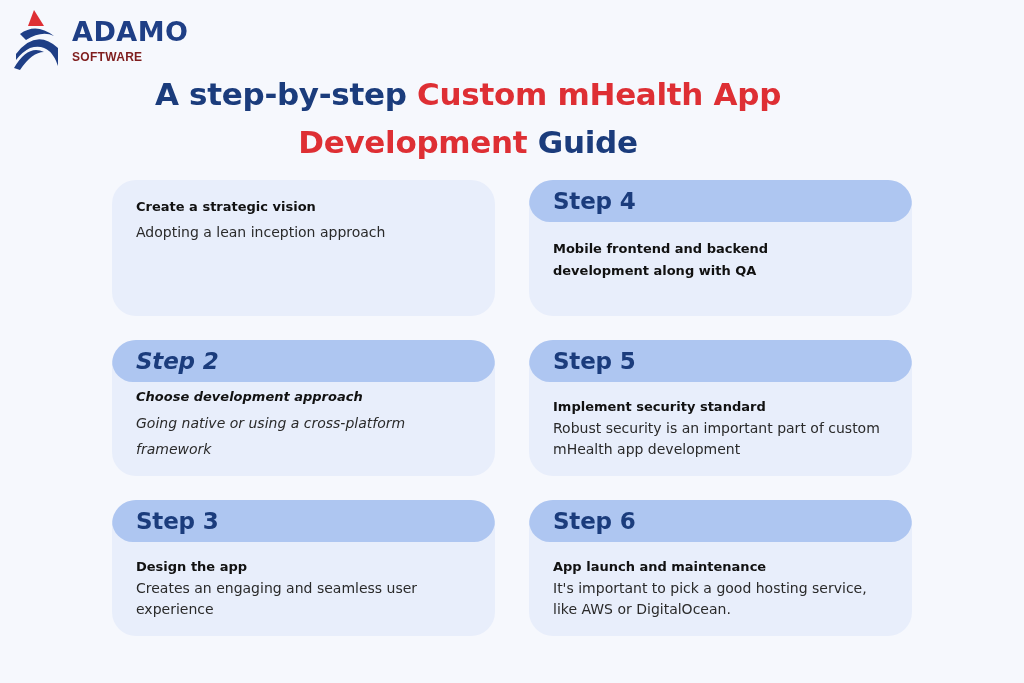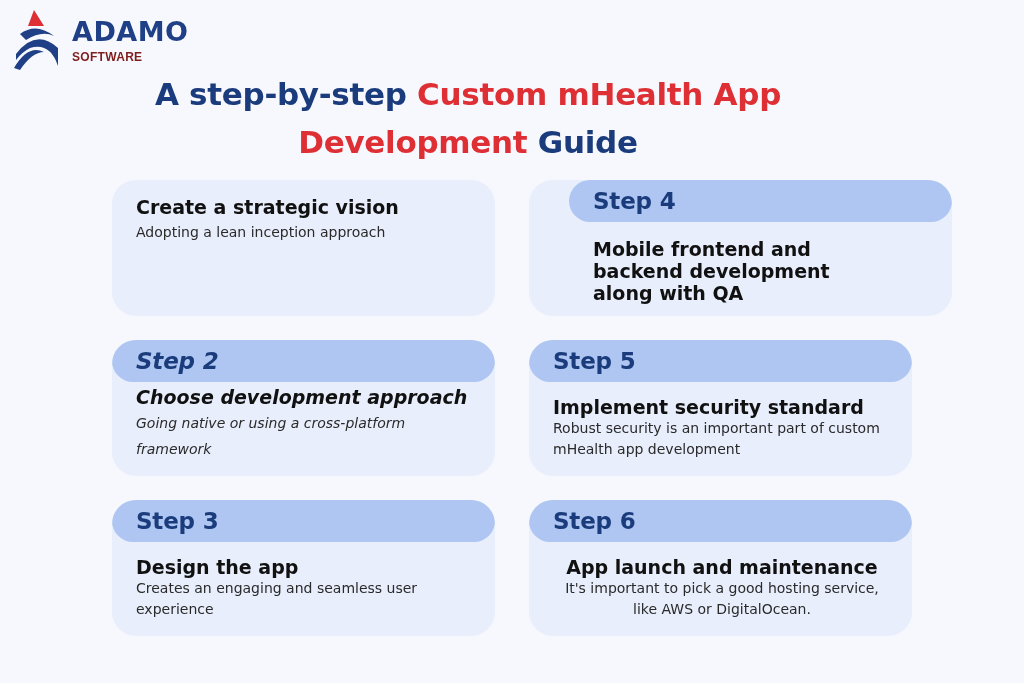--- a/index.html
+++ b/index.html
@@ -36,21 +36,21 @@
   }
   .card-head {
     height:42px; background:#aec6f1; border-radius:24px;
     display:flex; align-items:center; padding-left:24px;
   }
   .step-label {
     font-weight:bold; font-size:23px; color:#1b3c7c; letter-spacing:-0.2px;
   }
   .card-body { padding:18px 24px 0 24px; }
   .card-heading {
-    font-weight:bold; font-size:19px; color:#111; line-height:22px;
+    font-weight:bold; font-size:13px; color:#111; line-height:22px;
   }
   .card-desc {
     font-size:14px; color:#2a2a2a; line-height:22px;
   }
   .card.tight .card-desc { line-height:21px; }
   .card.loose .card-desc { line-height:26px; margin-top:2px; }
 </style>
 </head>
 <body>
 
@@ -92,21 +92,21 @@
 <div class="card tight" style="left:112px; top:500px;">
   <div class="card-head">
     <span class="step-label">Step 3</span>
   </div>
   <div class="card-body" style="padding-top:14px;">
     <div class="card-heading">Design the app</div>
     <div class="card-desc">Creates an engaging and seamless user experience</div>
   </div>
 </div>
 
-<div class="card" style="left:529px; top:180px;padding-left:40px;">
+<div class="card" style="left:529px; top:180px;">
   <div class="card-head">
     <span class="step-label">Step 4</span>
   </div>
   <div class="card-body" style="padding-top:16px; padding-right:120px;">
     <div class="card-heading">Mobile frontend and backend development along with QA</div>
     <div class="card-desc"></div>
   </div>
 </div>
 
 <div class="card tight" style="left:529px; top:340px;">
@@ -116,17 +116,17 @@
   <div class="card-body" style="padding-top:14px; padding-right:24px;">
     <div class="card-heading">Implement security standard</div>
     <div class="card-desc">Robust security is an important part of custom mHealth app development</div>
   </div>
 </div>
 
 <div class="card tight" style="left:529px; top:500px;">
   <div class="card-head">
     <span class="step-label">Step 6</span>
   </div>
-  <div class="card-body" style="padding-top:14px; padding-right:21px;text-align:center;">
+  <div class="card-body" style="padding-top:14px; padding-right:21px;">
     <div class="card-heading">App launch and maintenance</div>
     <div class="card-desc">It's important to pick a good hosting service, like AWS or DigitalOcean.</div>
   </div>
 </div>
 
 </body></html>

